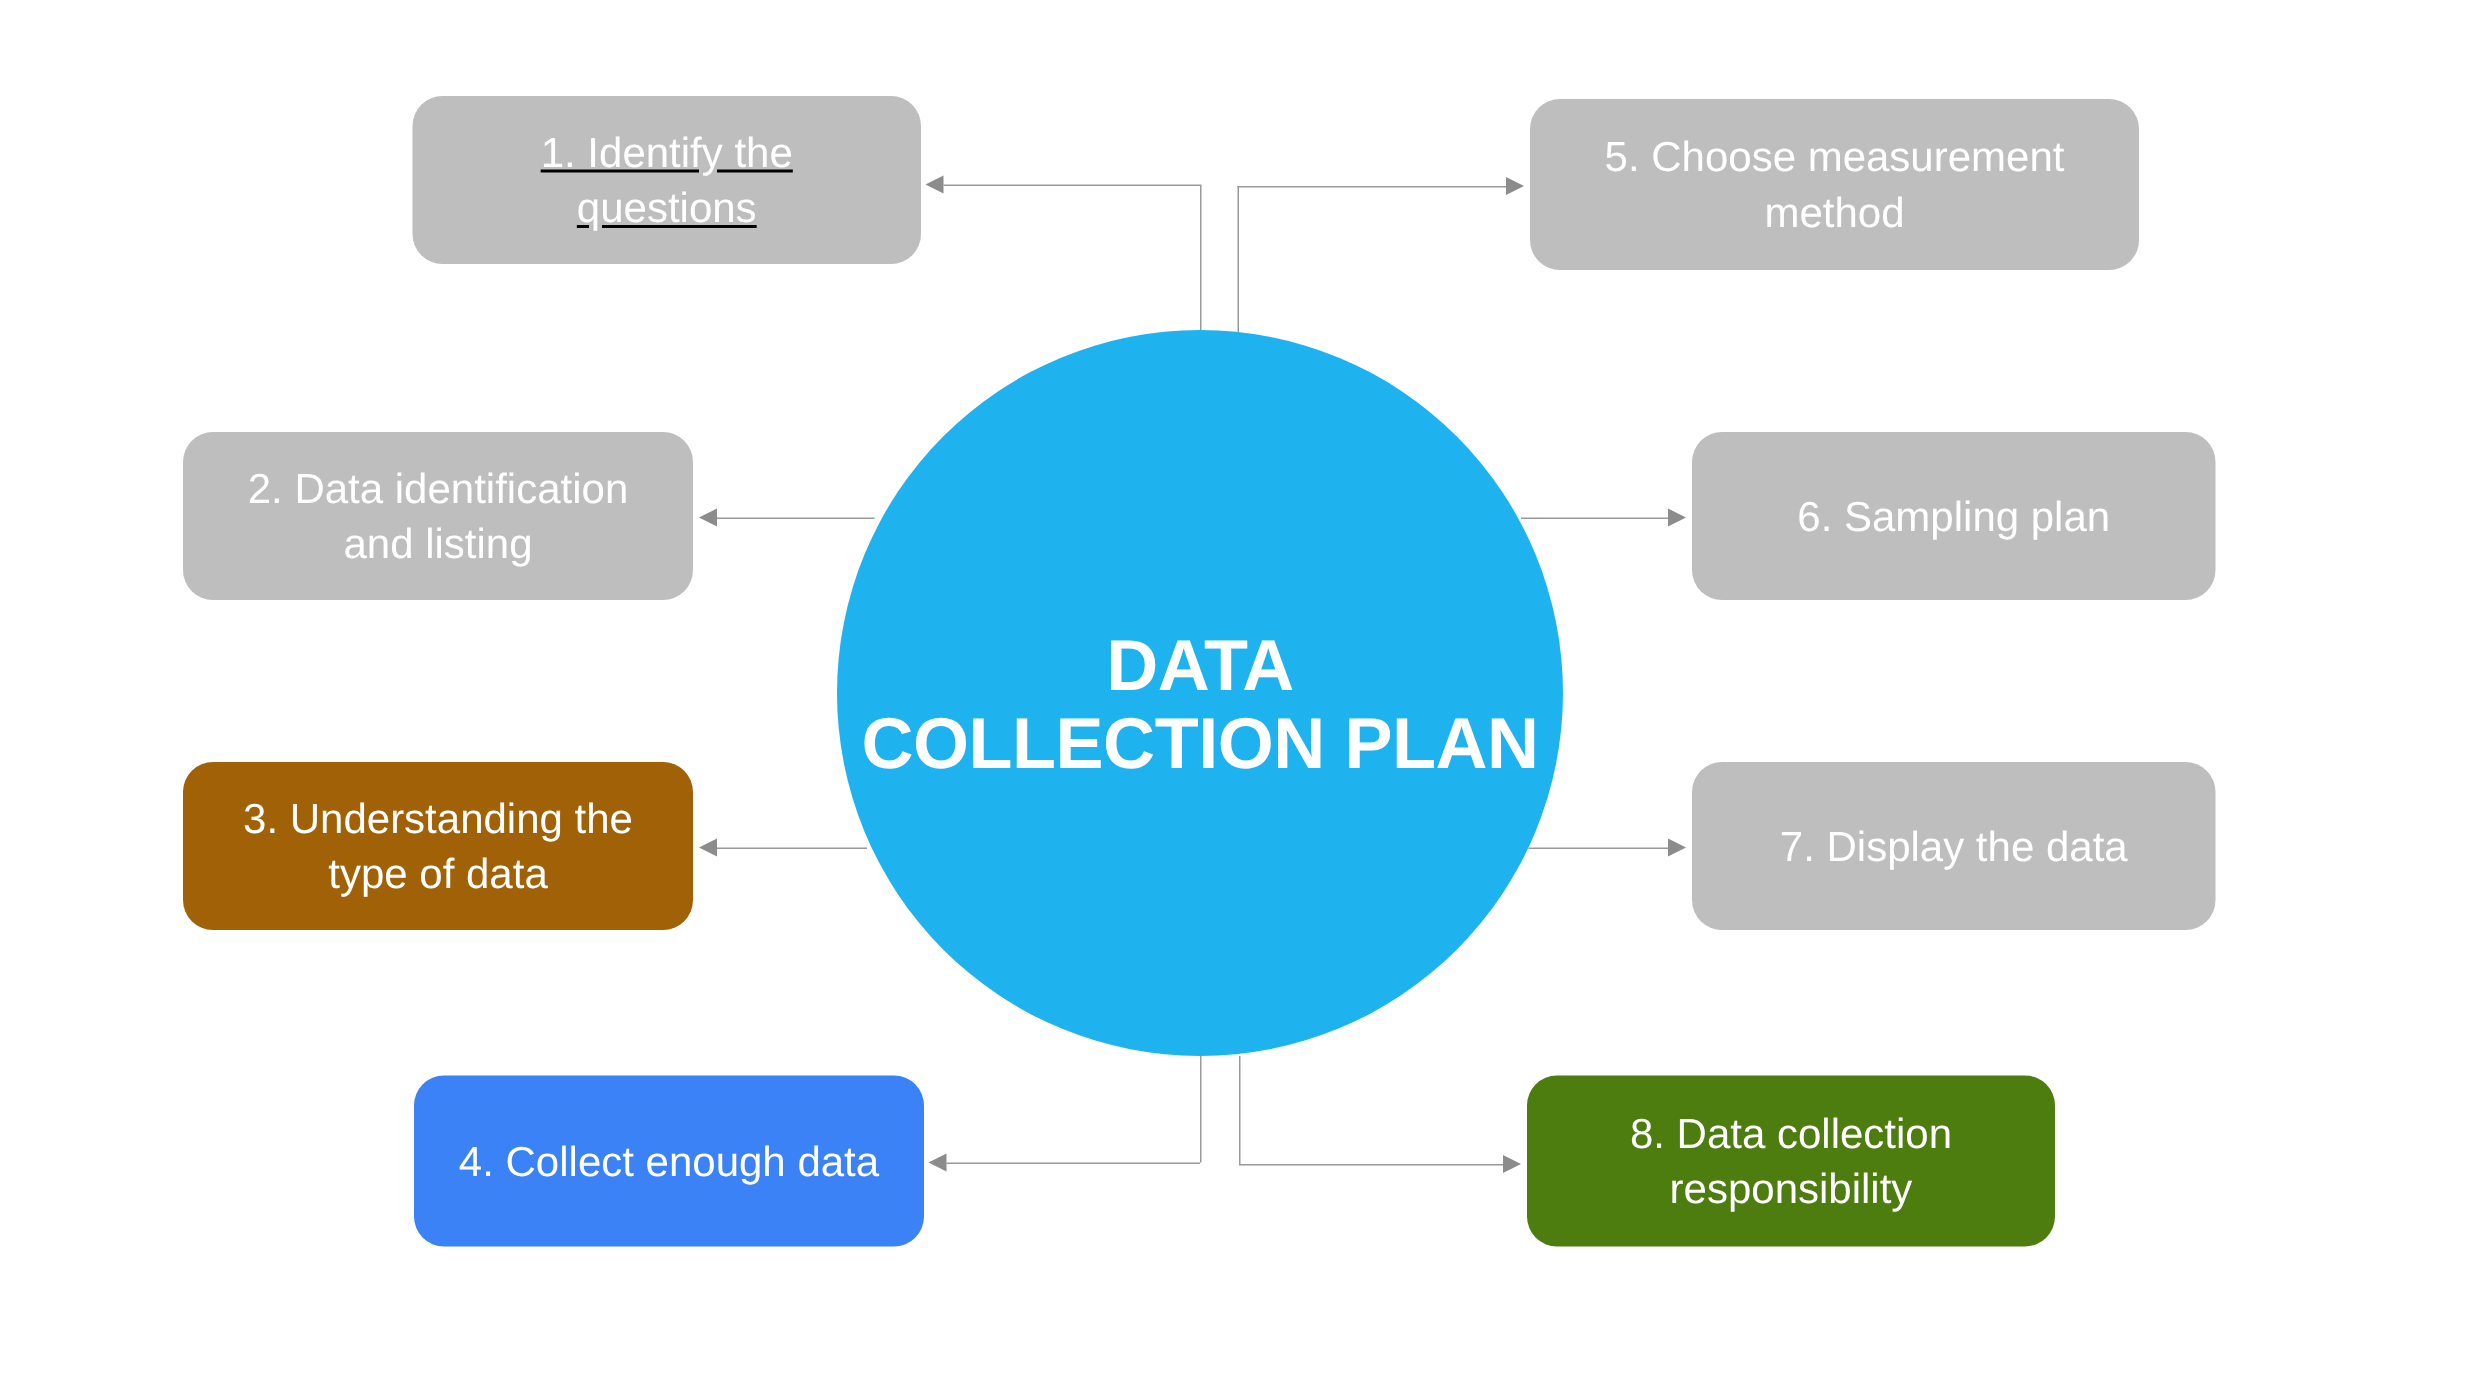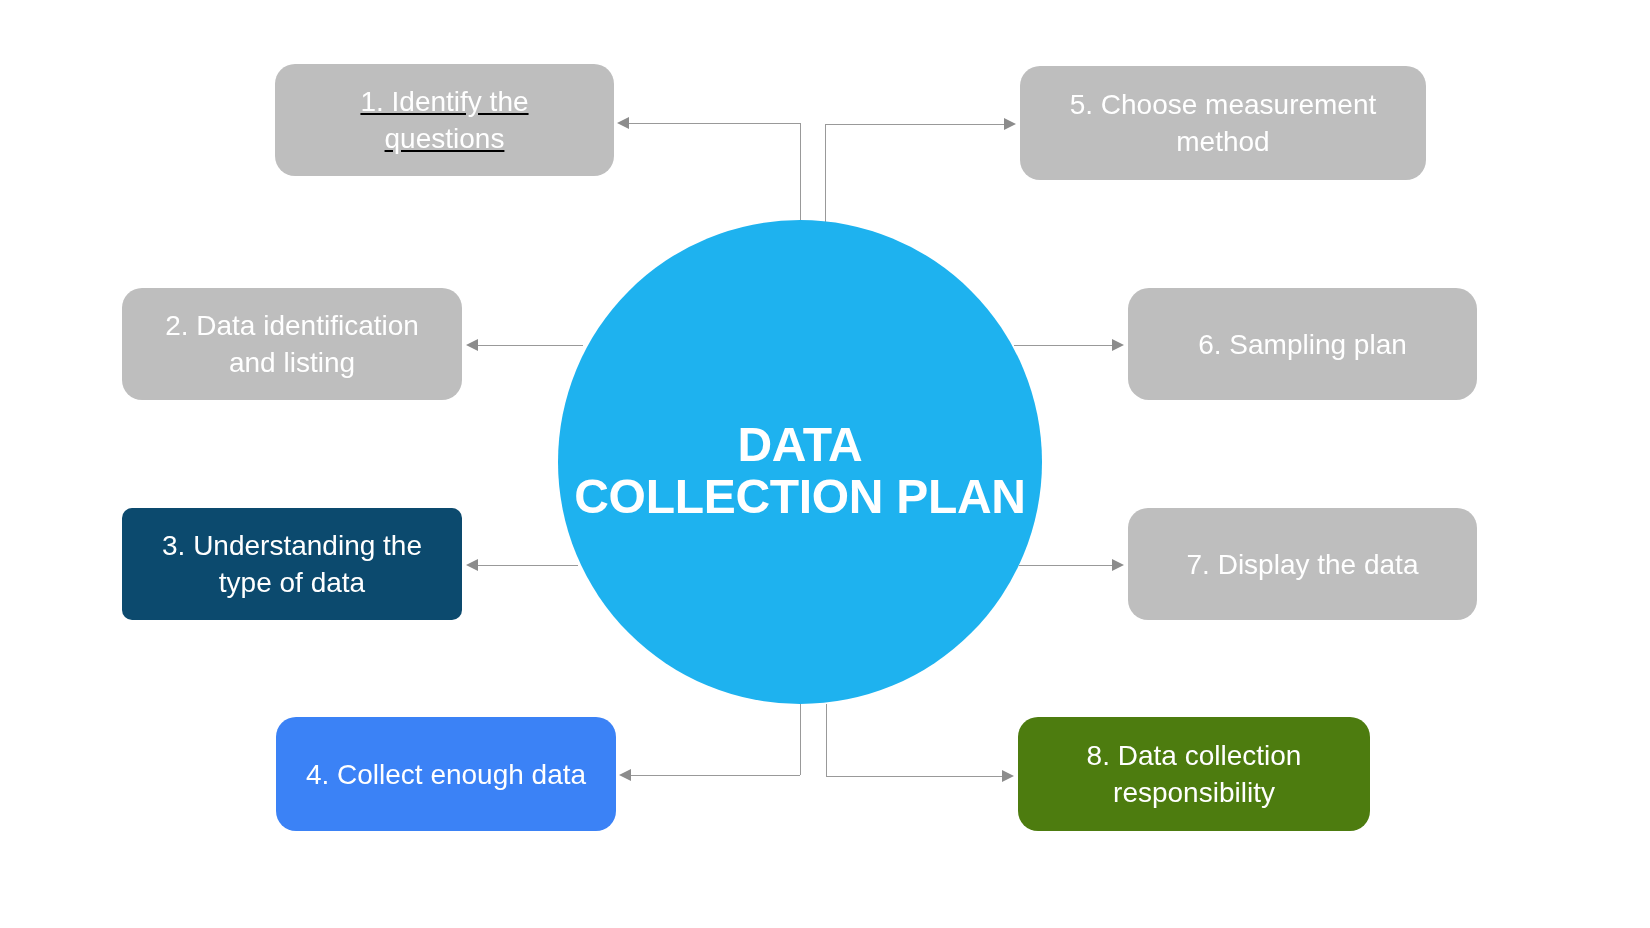--- a/index.html
+++ b/index.html
@@ -51,21 +51,21 @@
     line-height: 37px;
     white-space: pre-line;
     padding: 0 10px;
   }
   
   .b1 { left: 275px;  top: 64px;  width: 339px; height: 112px; }
   .b2 { left: 122px;  top: 288px; width: 340px; height: 112px; }
   .b3 { left: 122px;  top: 508px; width: 340px; height: 112px; }
   .b4 { left: 276px;  top: 717px; width: 340px; height: 114px; }
   .b5 { left: 1020px; top: 66px;  width: 406px; height: 114px; }
-  .b6 { left: 1128px; top: 288px; width: 349px; height: 112px; border-radius: 21px; }
+  .b6 { left: 1128px; top: 288px; width: 349px; height: 112px; }
   .b7 { left: 1128px; top: 508px; width: 349px; height: 112px; }
   .b8 { left: 1018px; top: 717px; width: 352px; height: 114px; }
 
   .line {
     position: absolute;
     background: #999999;
   }
   .hline { height: 1px; }
   .vline { width: 1px; }
   .arr {
@@ -164,21 +164,21 @@
   <div class="step-box b1" style="background-color: rgb(190, 190, 190); text-decoration: underline;">
     <div class="step-label" style="color: rgb(255, 255, 255);">1. Identify the
 questions</div>
   </div>
 
   <div class="step-box b2" style="background-color: rgb(190, 190, 190);">
     <div class="step-label" style="color: rgb(255, 255, 255);">2. Data identification
 and listing</div>
   </div>
 
-  <div class="step-box b3" style="background-color: #0c4a6e; border-radius: 10px;">
+  <div class="step-box b3" style="background-color: #a16207;">
     <div class="step-label" style="color: rgb(255, 255, 255);">3. Understanding the
 type of data</div>
   </div>
 
   <div class="step-box b4" style="background-color: #3b82f6;">
     <div class="step-label" style="color: rgb(255, 255, 255);">4. Collect enough data</div>
   </div>
 
   <div class="step-box b5" style="background-color: rgb(190, 190, 190);">
     <div class="step-label" style="color: rgb(255, 255, 255);">5. Choose measurement

